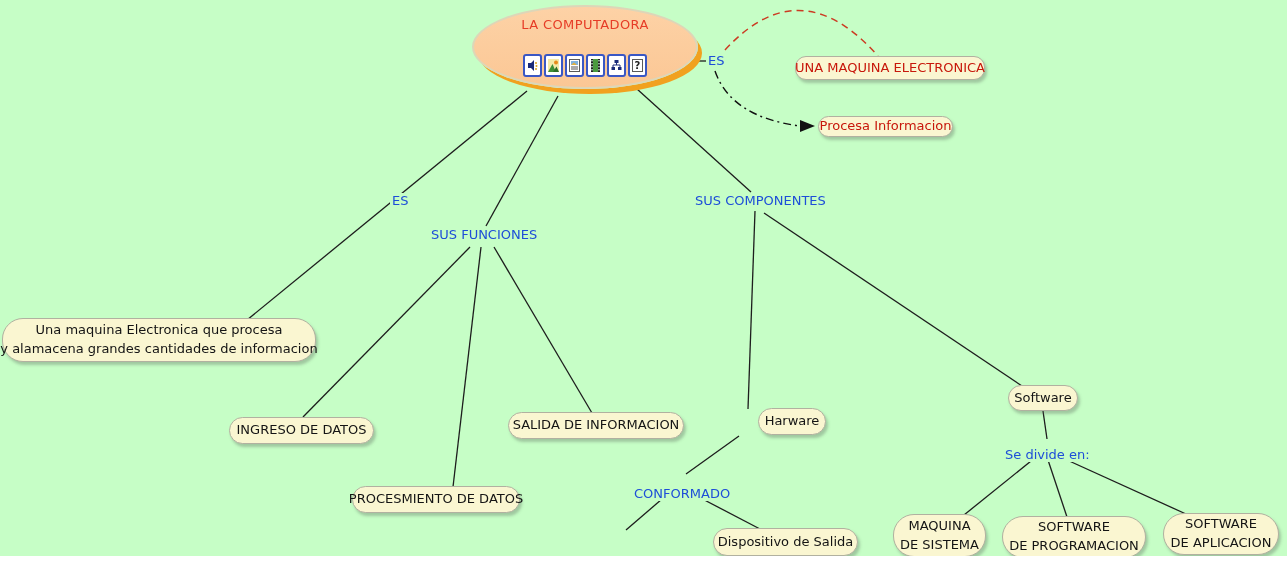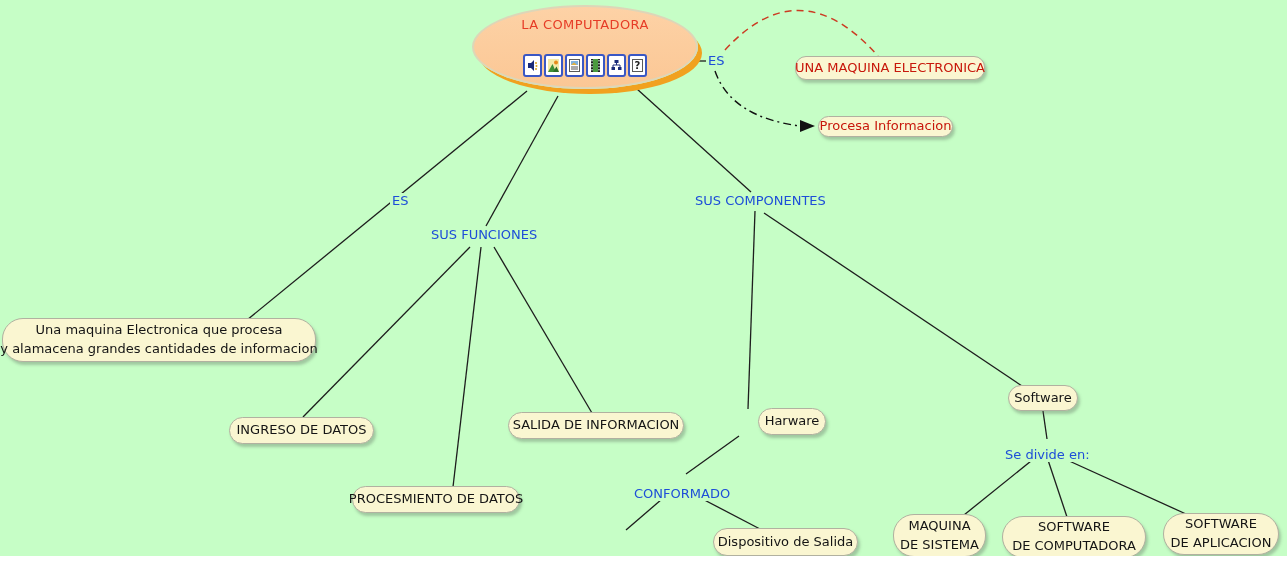--- a/index.html
+++ b/index.html
@@ -189,21 +189,21 @@
 
   <div class="node" style="left:713px;top:528px;width:145px;height:28px;">Dispositivo de Salida</div>
 
   <div class="node twoline" style="left:893px;top:514px;width:93px;height:43px;">
     <div>MAQUINA</div>
     <div>DE SISTEMA</div>
   </div>
 
   <div class="node twoline" style="left:1002px;top:516px;width:144px;height:42px;">
     <div>SOFTWARE</div>
-    <div>DE COMPUTADORA</div>
+    <div>DE PROGRAMACION</div>
   </div>
 
   <div class="node twoline" style="left:1163px;top:513px;width:116px;height:42px;">
     <div>SOFTWARE</div>
     <div>DE APLICACION</div>
   </div>
 
   <div id="bottom-strip"></div>
 </div>
 

